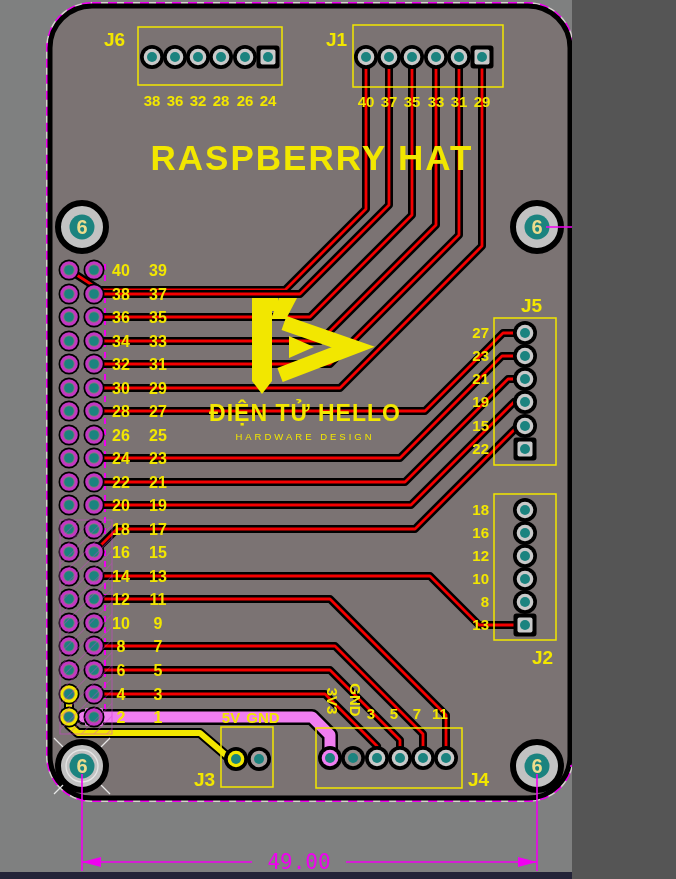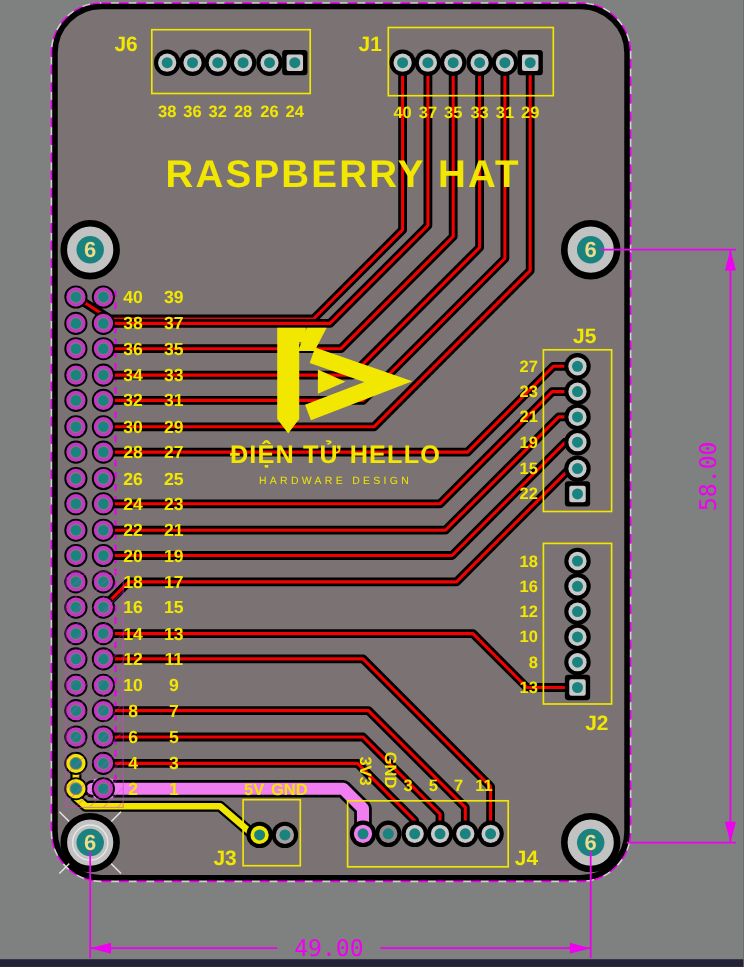--- a/index.html
+++ b/index.html
@@ -1,16 +1,16 @@
 <!DOCTYPE html>
 <html><head>
 <meta charset="utf-8">
 <style>
   html,body{margin:0;padding:0;background:#555;}
-  .stage{position:relative;width:676px;height:879px;overflow:hidden;background:#7f8080;
+  .stage{position:relative;width:572px;height:879px;overflow:hidden;background:#7f8080;
          font-family:"Liberation Sans",sans-serif;text-align:center;}
   svg text{font-family:"Liberation Sans",sans-serif;}
   text.dim{font-family:"DejaVu Sans Mono",monospace;}
 </style>
 </head>
 <body>
 
 <div class="stage">
 <svg width="676" height="879" viewBox="0 0 676 879">
   <defs>

